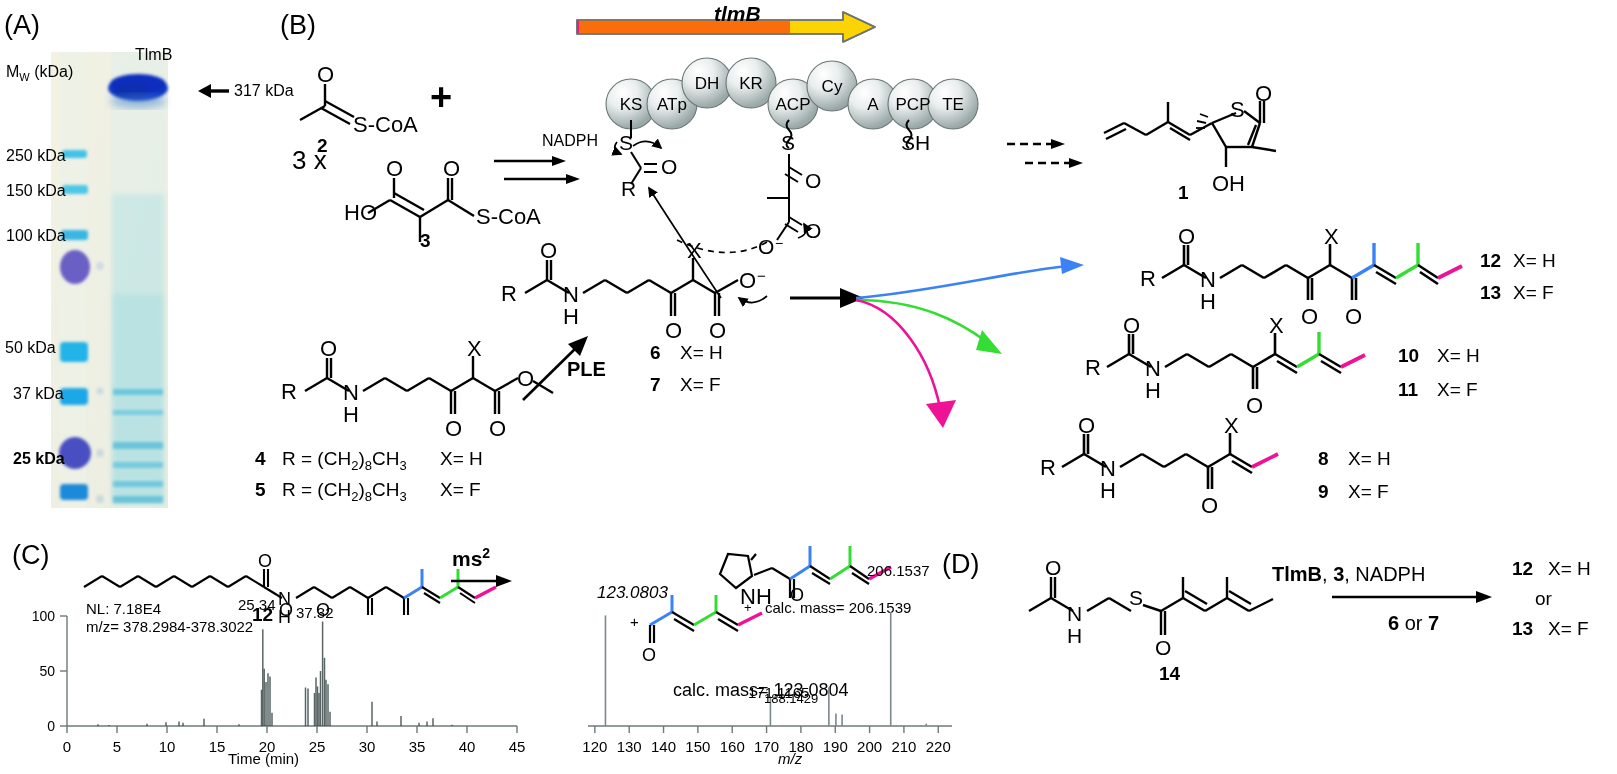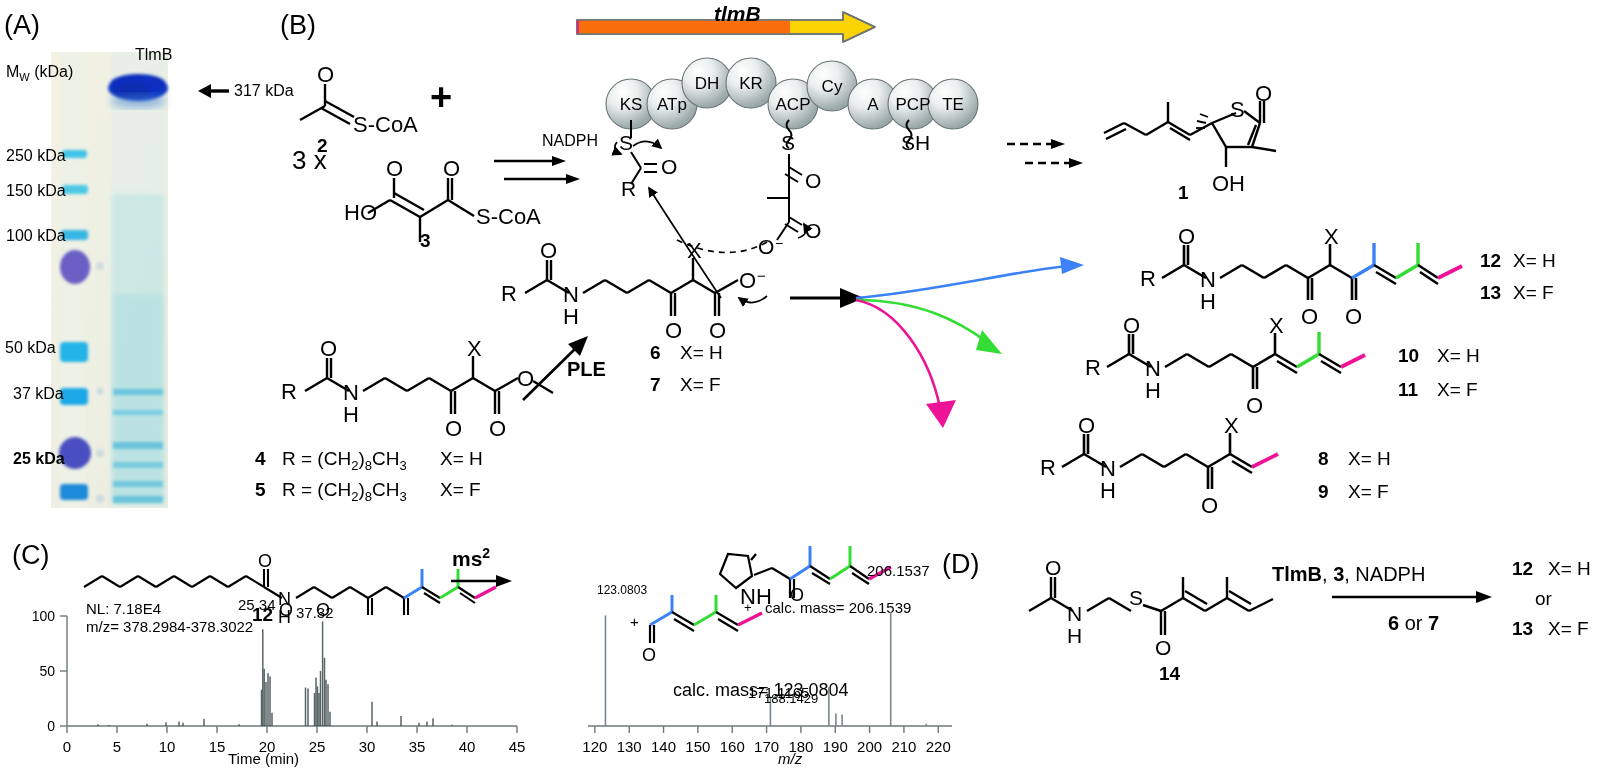--- a/index.html
+++ b/index.html
@@ -755,21 +755,21 @@
       <text x="378.2641509433962" y="144" font-size="15" text-anchor="middle" fill="#000">220</text>
       <line x1="45.445558490566015" y1="118" x2="45.445558490566015" y2="7.420000000000002" stroke="#78888c" stroke-width="1.6"></line>
       <line x1="210.4000566037736" y1="118" x2="210.4000566037736" y2="88.36" stroke="#78888c" stroke-width="1.6"></line>
       <line x1="268.86807169811317" y1="118" x2="268.86807169811317" y2="79.24" stroke="#78888c" stroke-width="1.6"></line>
       <line x1="275.93207547169806" y1="118" x2="275.93207547169806" y2="105.46" stroke="#78888c" stroke-width="1.6"></line>
       <line x1="282.1132075471698" y1="118" x2="282.1132075471698" y2="106.6" stroke="#78888c" stroke-width="1.6"></line>
       <line x1="330.716479245283" y1="118" x2="330.716479245283" y2="4" stroke="#78888c" stroke-width="1.6"></line>
       <line x1="366.2452830188679" y1="118" x2="366.2452830188679" y2="115.72" stroke="#78888c" stroke-width="1.6"></line>
     </svg>
 </div>
-<div class="abs" style="left:597px;top:583px;font-size:12px;"><span>123.0803</span></div>
+<div class="abs" style="left:597px;top:583px;font-size:17px;font-style:italic;"><span>123.0803</span></div>
 <div class="abs" style="left:748px;top:684px;font-size:15px;"><span>171.1165</span></div>
 <div class="abs" style="left:764px;top:672px;font-size:13px;margin-top:19px;"><span>188.1429</span></div>
 <div class="abs" style="left:867px;top:562px;font-size:15px;"><span>206.1537</span></div>
 <div class="abs ital" style="left:778px;top:750px;font-size:15px;"><span>m/z</span></div>
 
 <div class="abs" style="left:942px;top:549px;">
   <span class="panel-letter">(D)</span>
 </div>
 
 <div class="abs" style="left:1025px;top:555px;">

